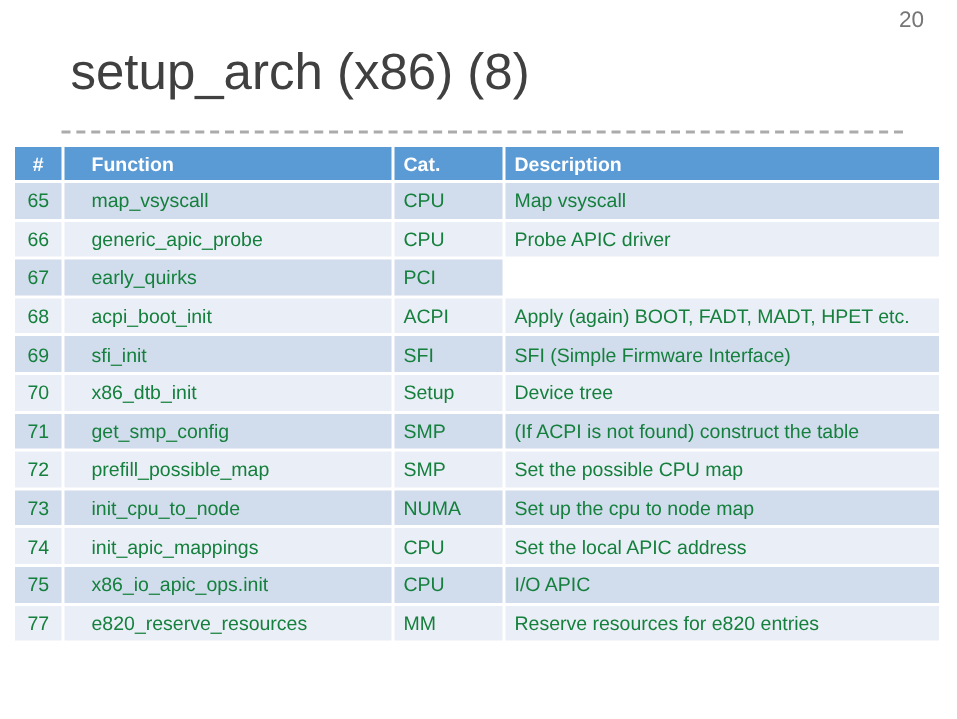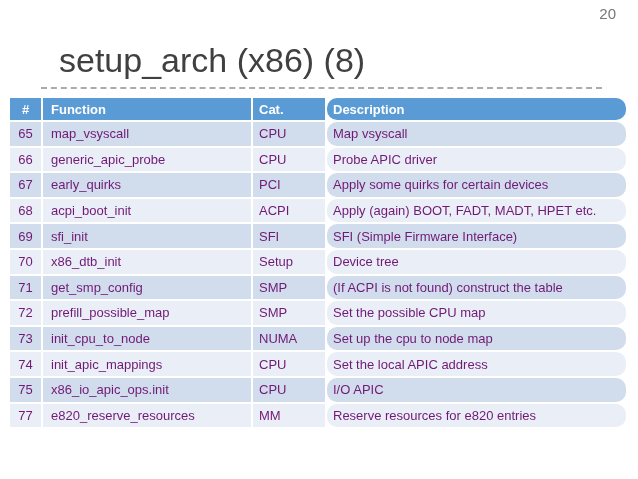--- a/index.html
+++ b/index.html
@@ -15,21 +15,21 @@
     position: absolute;
     top: 5px;
     right: 22px;
     font-size: 15px;
     color: #767676;
   }
   .title {
     position: absolute;
     left: 47px;
     top: 29px;
-    margin: 12px;
+    margin: 0;
     font-size: 34px;
     line-height: 1.15;
     font-weight: 300;
     color: #404040;
   }
   .divider {
     position: absolute;
     left: 41px;
     top: 87px;
     width: 561px;
@@ -48,28 +48,28 @@
   .tr {
     display: flex;
     gap: 2px;
     height: 23.6px;
   }
   .tr.thead { height: 22px; }
   .td {
     display: flex;
     align-items: center;
     font-size: 13px;
-    color: #701a75;
+    color: #15803d;
     white-space: nowrap;
     overflow: hidden;
   }
   .c0 { width: 31px; justify-content: center; flex: none; }
-  .c1 { width: 200px; padding-left: 8px; flex: none; }
+  .c1 { width: 200px; padding-left: 18px; flex: none; }
   .c2 { width: 66px;  padding-left: 6px; flex: none; text-align: right; }
-  .c3 { flex: 1; padding-left: 6px; border-radius: 10px; }
+  .c3 { flex: 1; padding-left: 6px; }
   .thead .td {
     background: #5b9bd5;
     color: #ffffff;
     font-weight: bold;
   }
   .thead .c0 { justify-content: center; }
   
   .tr:nth-child(even) .td { background: #d1dcec; }
   .tr:nth-child(odd):not(.thead) .td { background: #eaeef6; }
 </style>
@@ -98,21 +98,20 @@
     <div class="tr">
       <div class="td c0">66</div>
       <div class="td c1">generic_apic_probe</div>
       <div class="td c2">CPU</div>
       <div class="td c3">Probe APIC driver</div>
     </div>
     <div class="tr">
       <div class="td c0">67</div>
       <div class="td c1">early_quirks</div>
       <div class="td c2">PCI</div>
-      <div class="td c3">Apply some quirks for certain devices</div>
     </div>
     <div class="tr">
       <div class="td c0">68</div>
       <div class="td c1">acpi_boot_init</div>
       <div class="td c2">ACPI</div>
       <div class="td c3">Apply (again) BOOT, FADT, MADT, HPET etc.</div>
     </div>
     <div class="tr">
       <div class="td c0">69</div>
       <div class="td c1">sfi_init</div>

